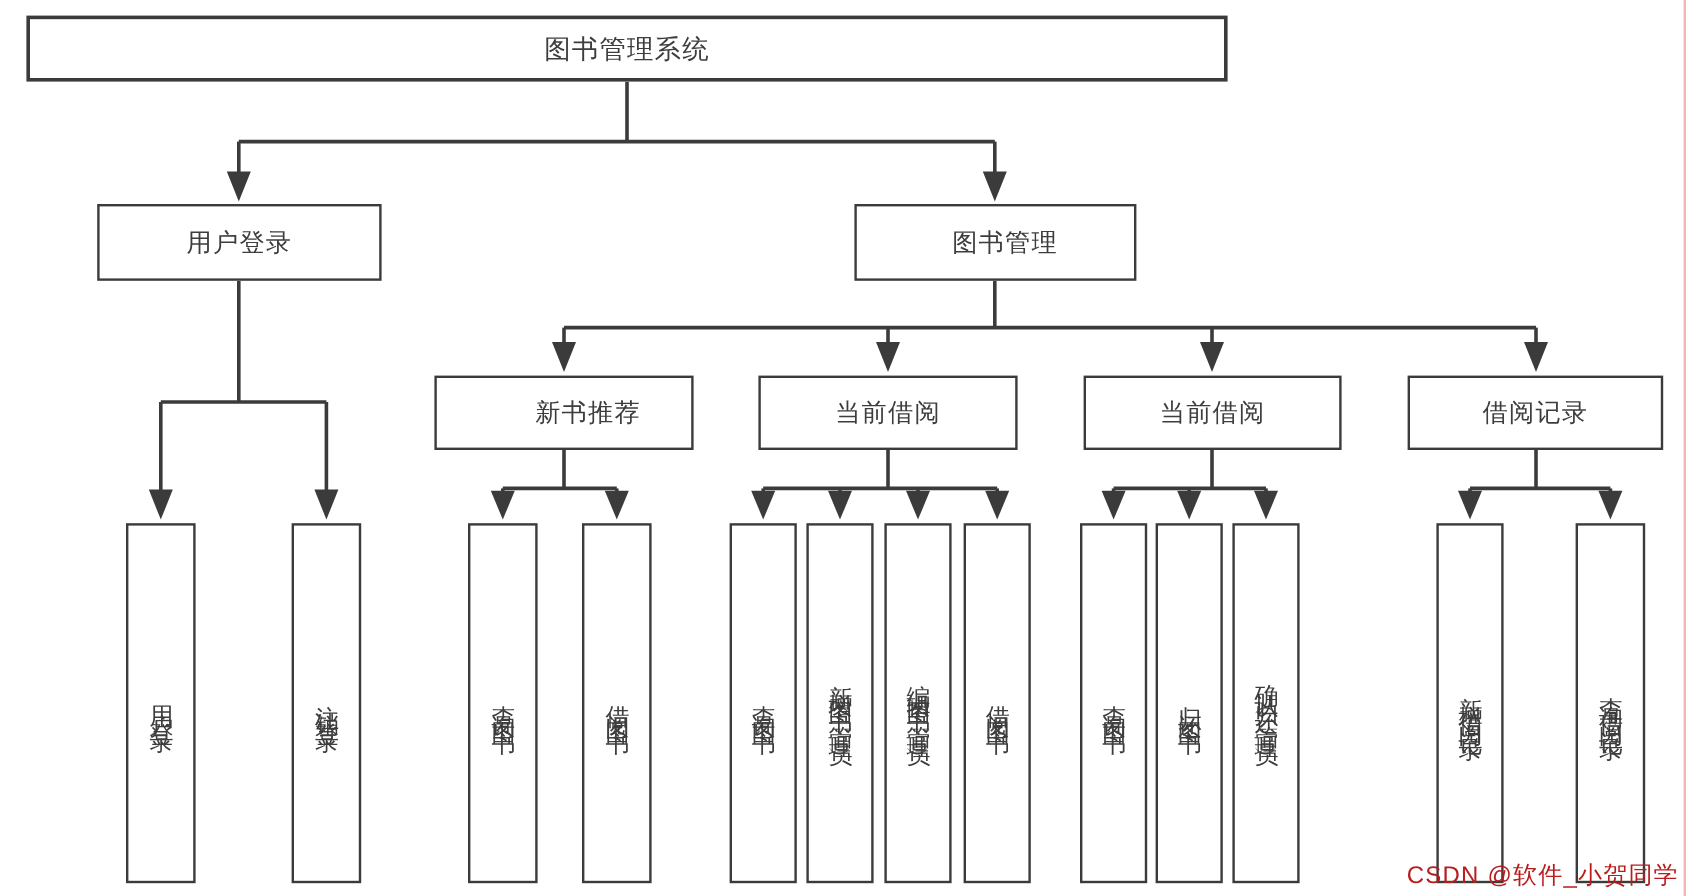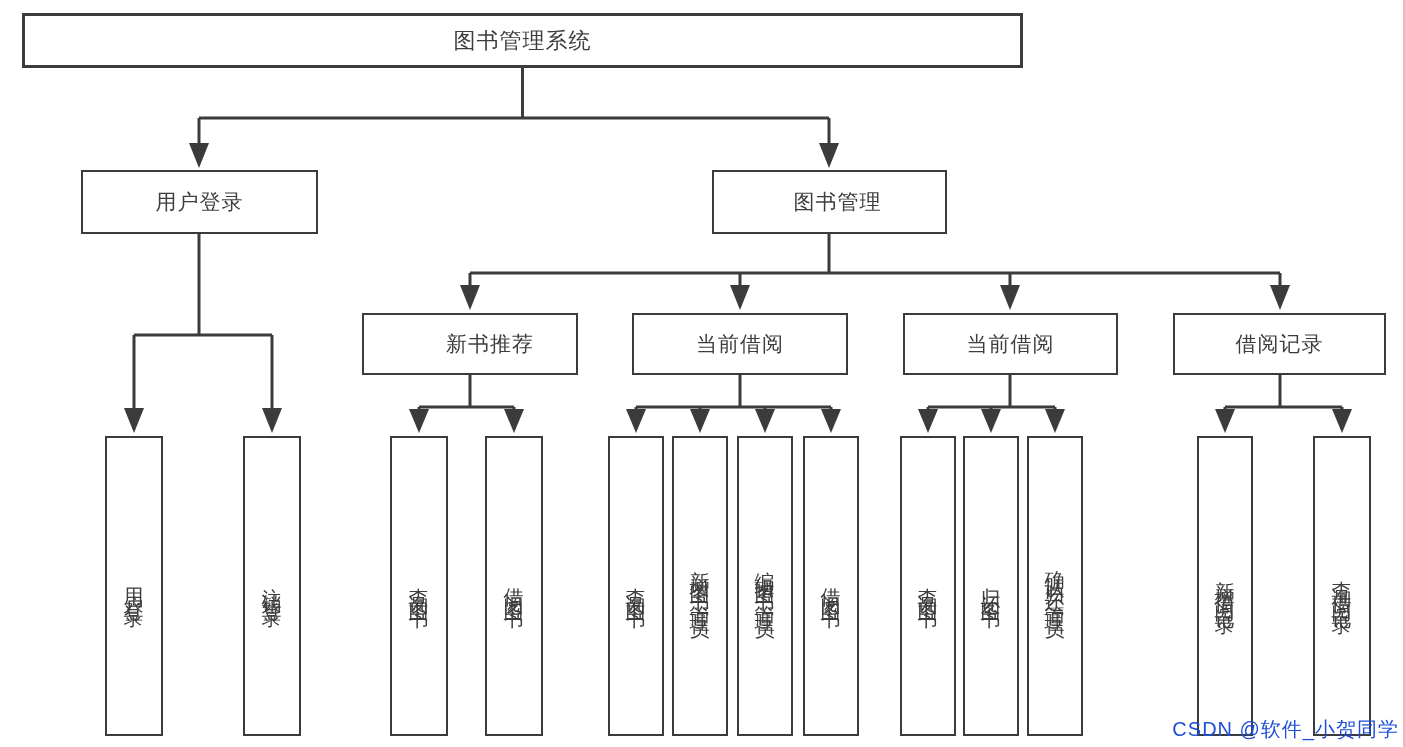--- a/index.html
+++ b/index.html
@@ -45,21 +45,21 @@
     right: 0; top: 0;
     width: 2px; height: 100%;
     background: #ec9e9e;
     opacity: 0.75;
   }
   .watermark {
     position: absolute;
     right: 6px;
     bottom: 4px;
     font-size: 20px;
-    color: #1d4ed8;
+    color: #b91c1c;
     letter-spacing: 1px;
     white-space: nowrap;
   }
 </style>
 </head>
 <body>
 
 <div id="canvas">
 
   <svg id="connectors" viewBox="0 0 1405 747" xmlns="http://www.w3.org/2000/svg">

